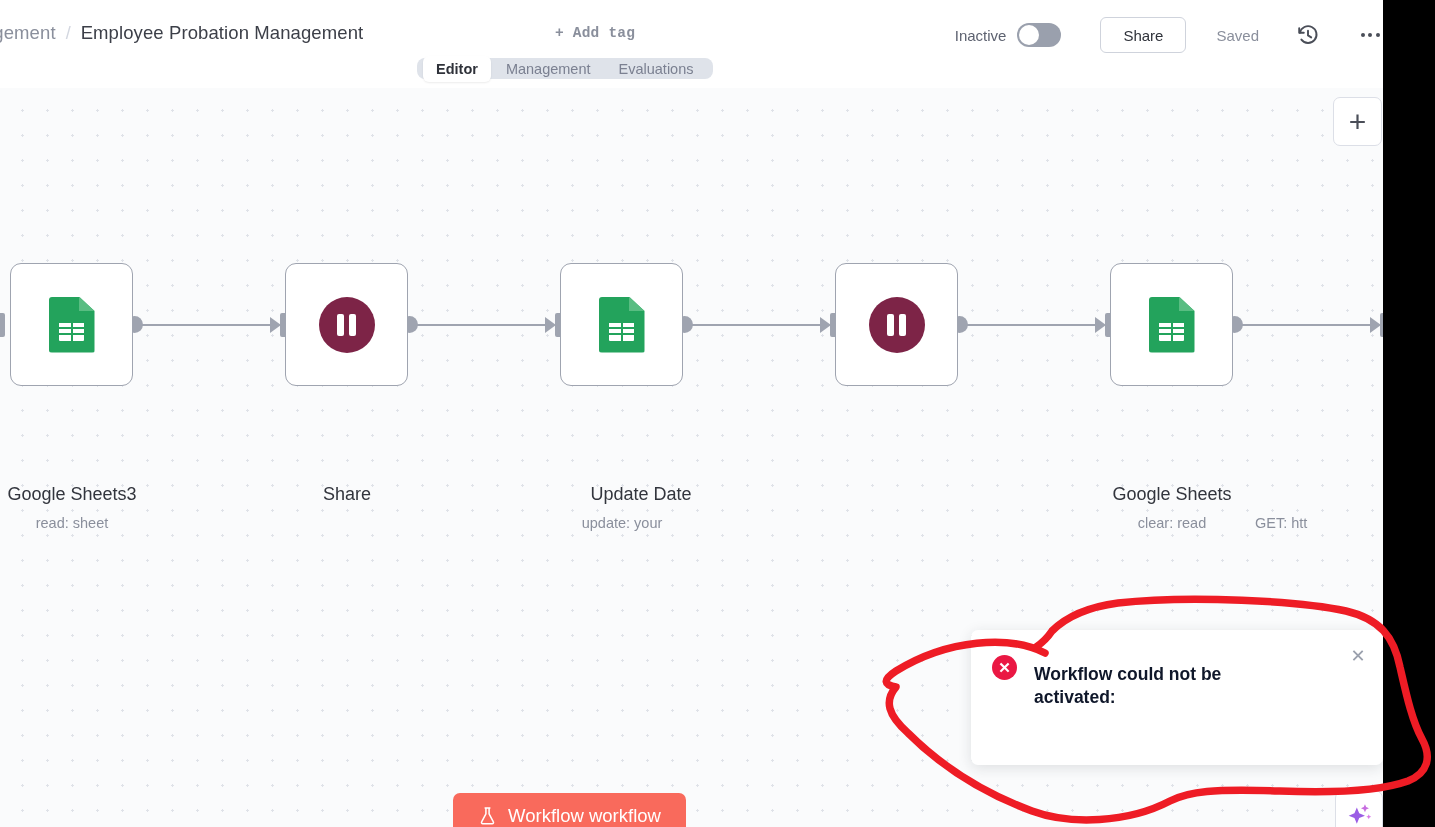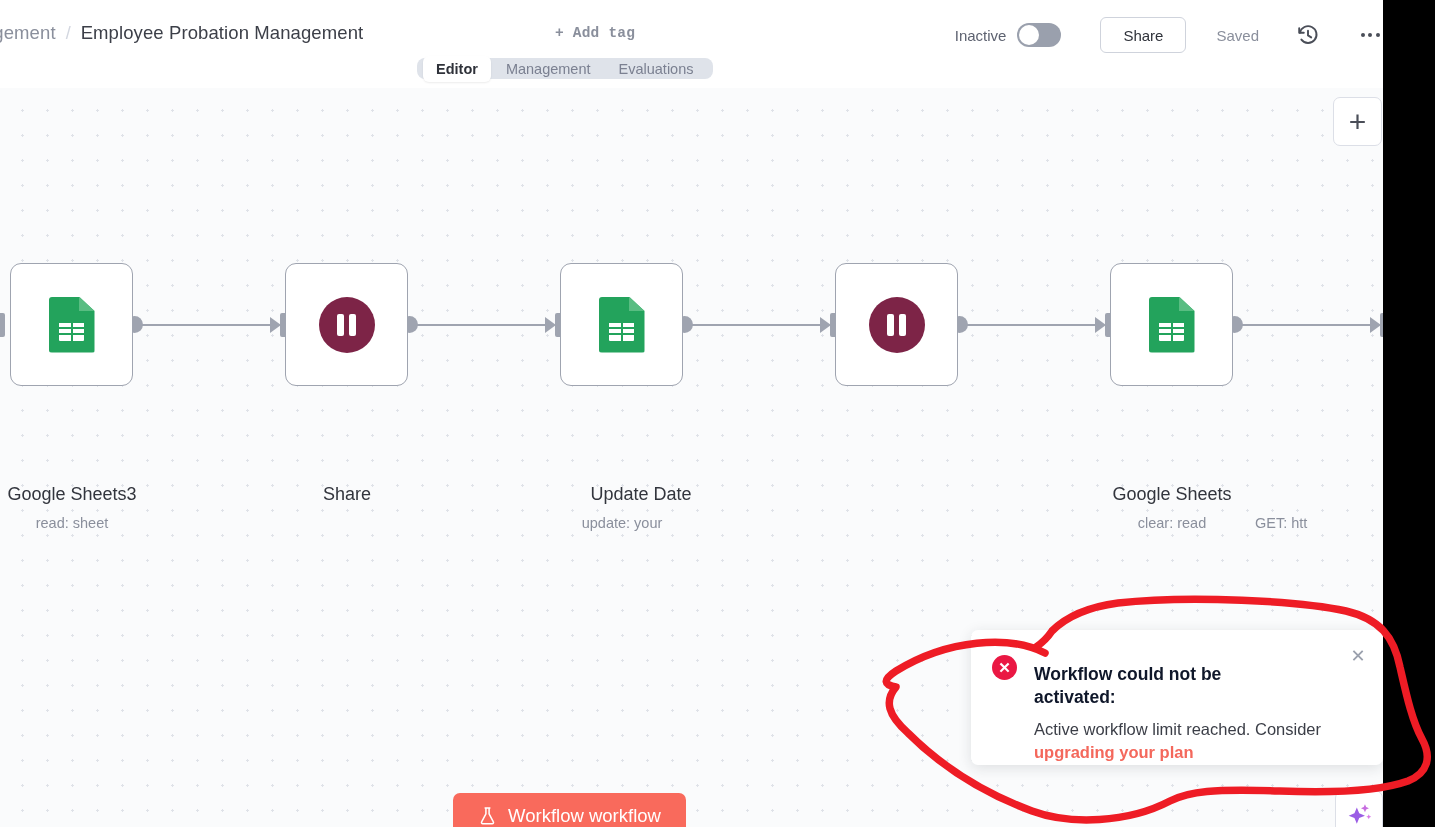--- a/index.html
+++ b/index.html
@@ -518,23 +518,20 @@
   <button class="exec-btn">
     <svg width="19" height="20" viewBox="0 0 24 24">
       <path d="M9 2 h6 M10 2 v7.2 L4.6 19.4 a1.6 1.6 0 0 0 1.4 2.4 h12 a1.6 1.6 0 0 0 1.4 -2.4 L14 9.2 V2" fill="none" stroke="#ffffff" stroke-width="1.9" stroke-linecap="round" stroke-linejoin="round"></path>
     </svg>
     <span>Workflow workflow</span>
   </button>
 
   <div class="toast">
     <div class="toast-err-icon">✕</div>
     <div class="toast-title">Workflow could not be activated:</div>
-    <div class="toast-body">
-      <span>Active workflow limit reached. Consider </span><a class="toast-link">upgrading your plan</a>
-    </div>
     <div class="toast-close">✕</div>
   </div>
 
   <svg class="annotation" viewBox="0 0 575 252">
     <path d="M185 78 C 150 60, 88 64, 36 96 C 22 105, 24 110, 36 112
              C 24 126, 28 140, 48 158 C 78 188, 118 216, 172 236
              C 210 250, 268 248, 310 226 C 330 216, 352 214, 420 216
              C 470 218, 520 216, 548 206 C 568 198, 572 182, 562 164
              C 552 146, 546 118, 540 92 C 534 62, 520 44, 486 36
              C 440 26, 330 20, 258 28 C 228 32, 206 42, 192 56

